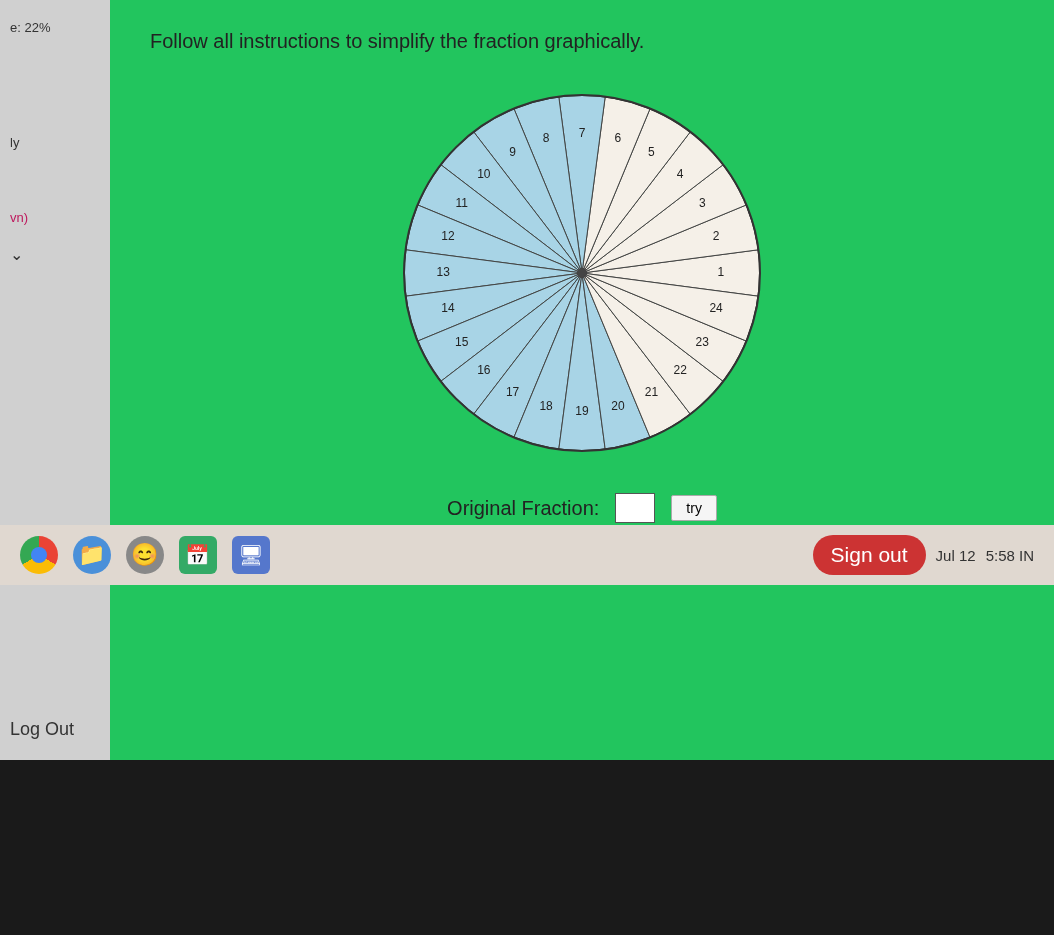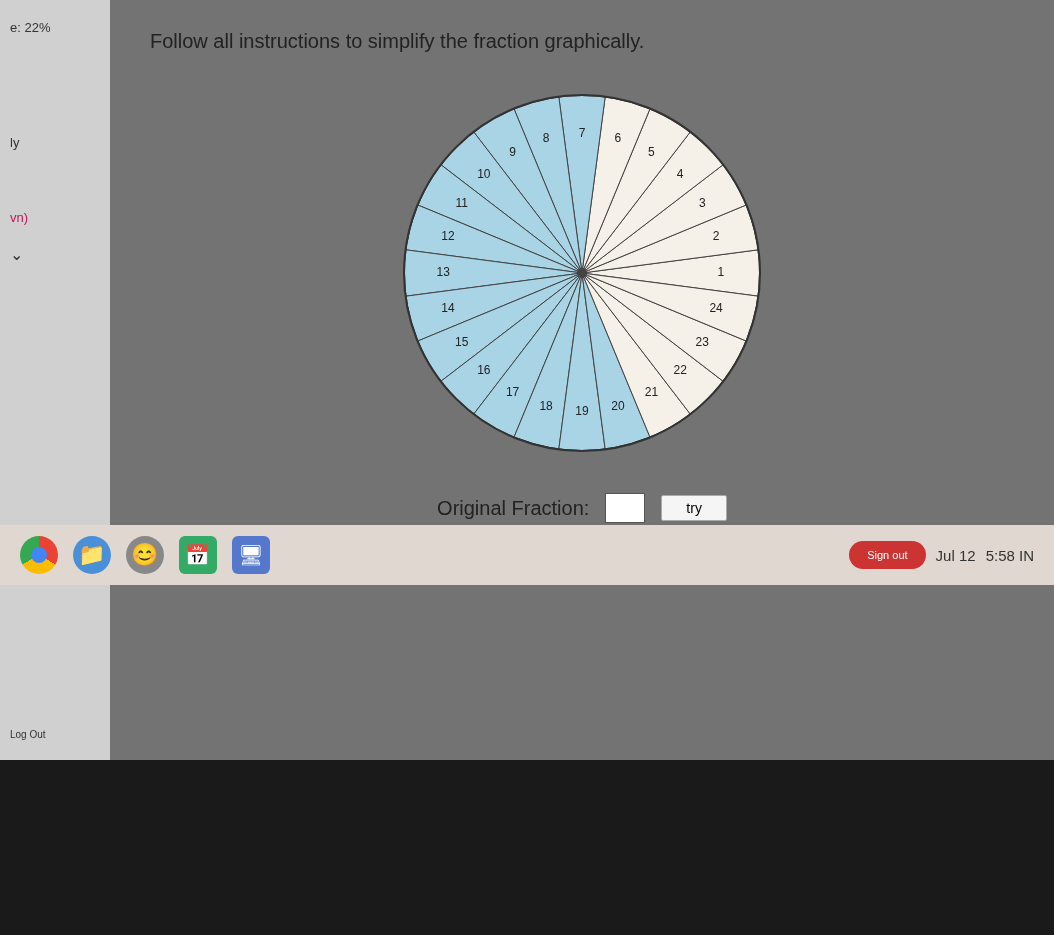--- a/index.html
+++ b/index.html
@@ -42,32 +42,32 @@
       color: #be185d;
       margin-top: 60px;
     }
     .sidebar-arrow {
       font-size: 16px;
       color: #333;
       margin-top: 20px;
       cursor: pointer;
     }
     .log-out {
-      font-size: 10px;
+      font-size: 18px;
       color: #333;
       margin-top: auto;
       cursor: pointer;
     }
     .main-content {
       position: absolute;
       left: 110px;
       top: 0;
       right: 0;
       bottom: 0;
-      background: #737373;
+      background: #22c55e;
       padding: 30px 40px;
       display: flex;
       flex-direction: column;
       align-items: center;
     }
     .instruction {
       font-size: 20px;
       color: #222;
       font-weight: normal;
       text-align: left;
@@ -92,21 +92,21 @@
     }
     .fraction-input {
       width: 40px;
       height: 30px;
       border: 1.5px solid #555;
       background: white;
       font-size: 16px;
       text-align: center;
     }
     .try-btn {
-      padding: 4px 24px;
+      padding: 4px 14px;
       background: #f5f5f5;
       border: 1px solid #aaa;
       font-size: 14px;
       cursor: pointer;
       border-radius: 2px;
     }
     
     .taskbar {
       width: 1054px;
       height: 60px;
@@ -134,21 +134,21 @@
       display: flex;
       align-items: center;
       gap: 10px;
     }
     .sign-out-btn {
       background: #cc3333;
       color: white;
       border: none;
       border-radius: 20px;
       padding: 8px 18px;
-      font-size: 11px;
+      font-size: 21px;
       cursor: pointer;
       font-weight: 500;
     }
     .date-label {
       font-size: 15px;
       color: #333;
       font-weight: 500;
     }
     .time-label {
       font-size: 15px;

